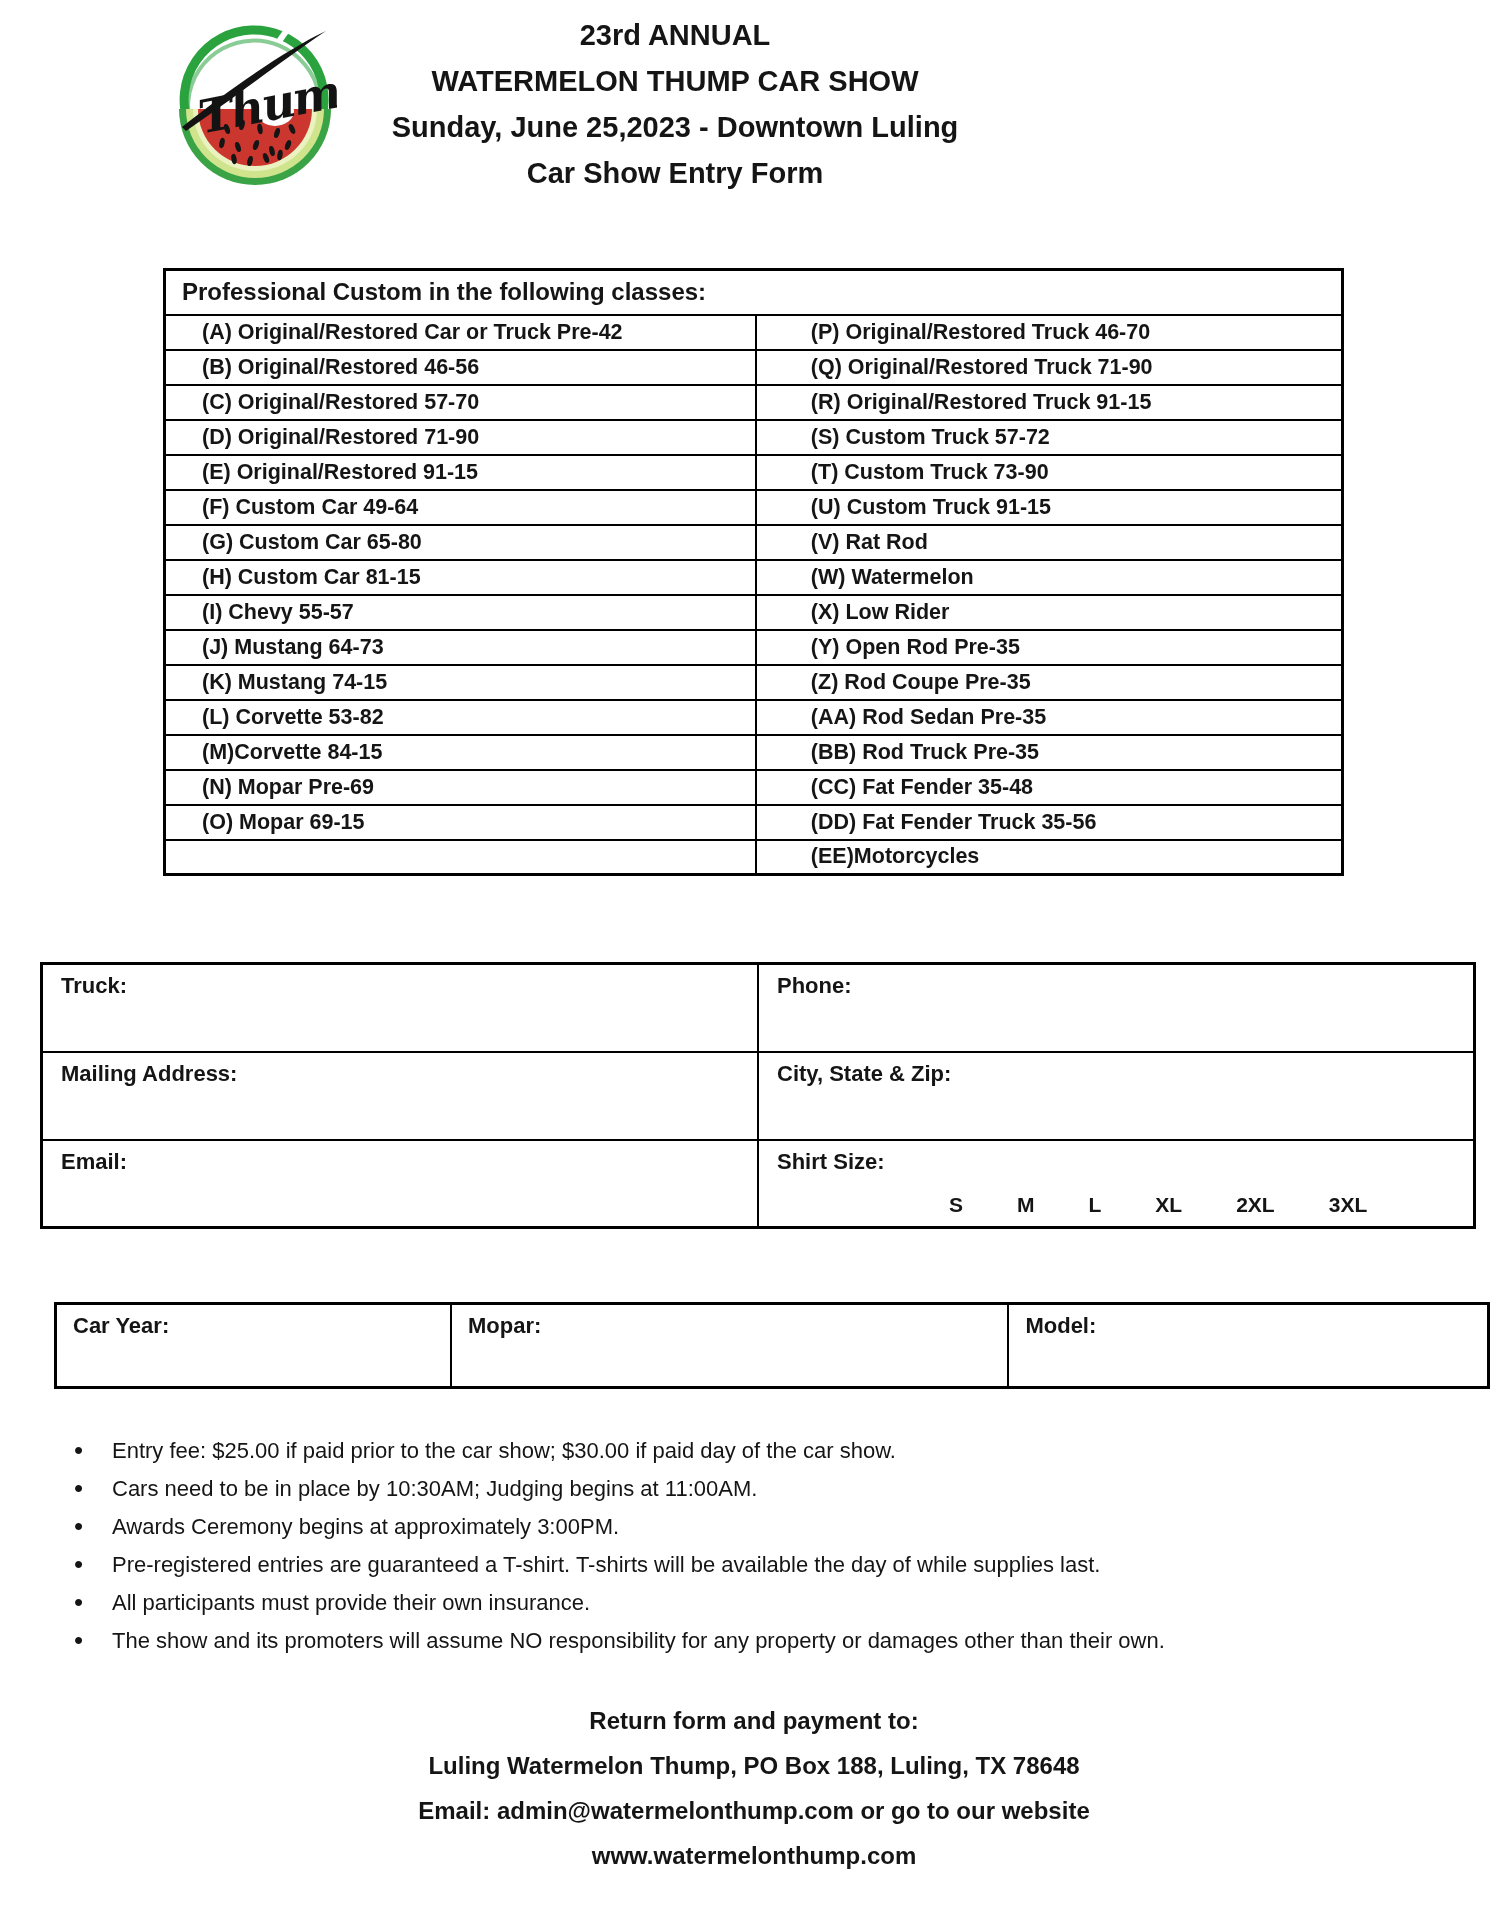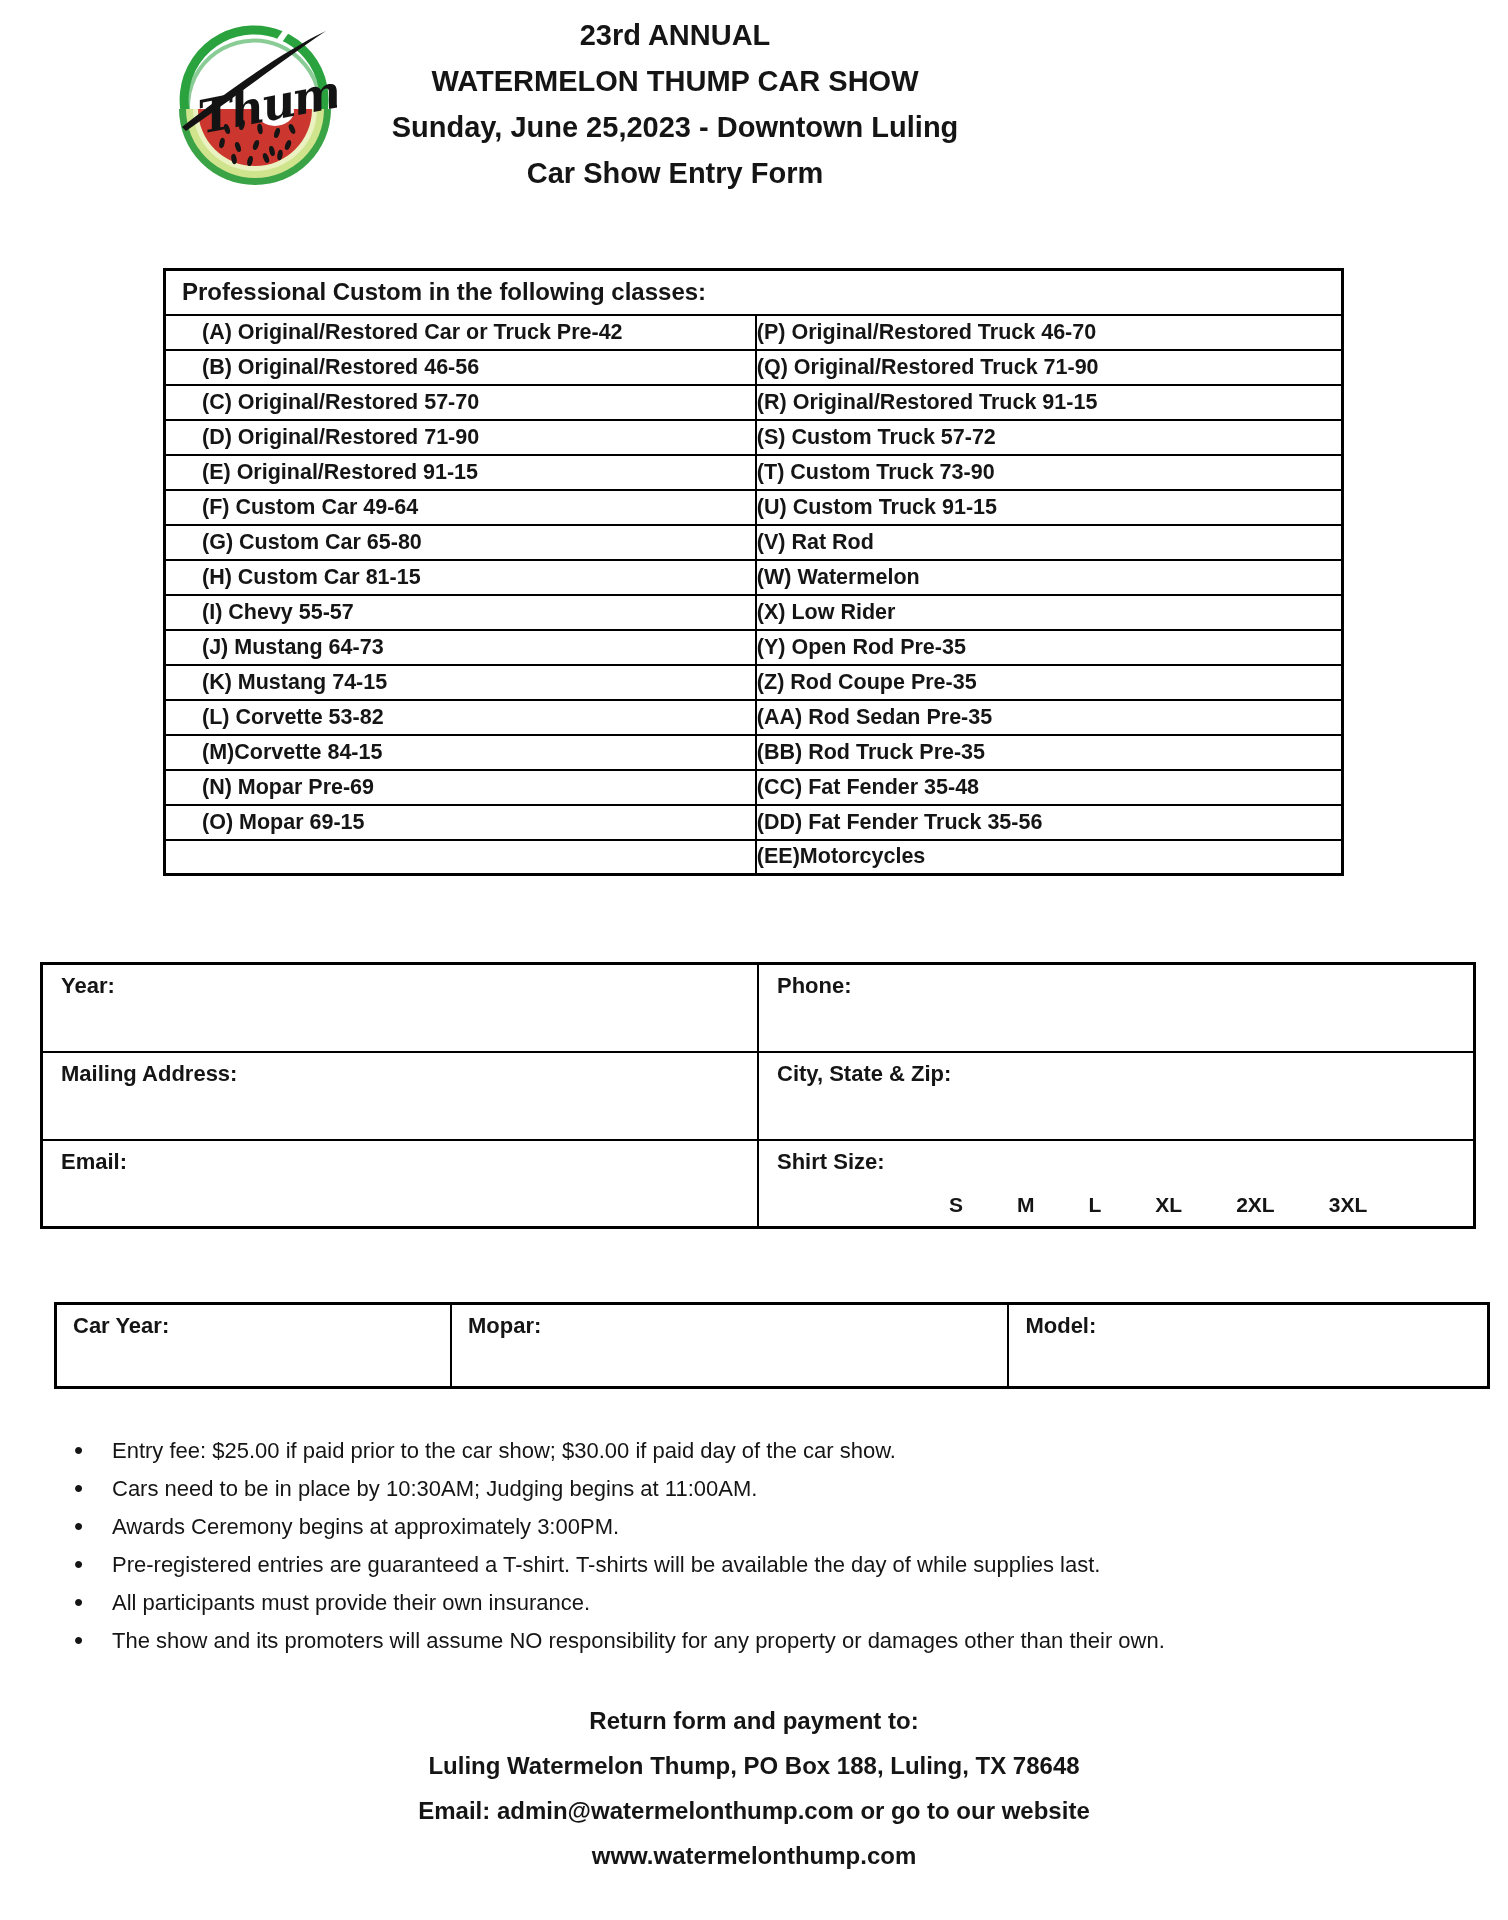--- a/index.html
+++ b/index.html
@@ -14,21 +14,21 @@
   .titles { position:absolute; left:340px; top:12px; width:670px; text-align:center; }
   .t-line { font-size:29px; font-weight:700; line-height:46px; white-space:nowrap; }
   
   table { border-collapse:collapse; table-layout:fixed; }
   .classes { position:absolute; left:163px; top:268px; width:1181px; border:3px solid #000; }
   .classes td {
     border:2px solid #000; height:35px; vertical-align:middle;
     font-size:21.5px; font-weight:700; white-space:nowrap; overflow:hidden;
   }
   .classes td.c-left  { padding-left:36px; }
-  .classes td.c-right { }
+  .classes td.c-right { padding-left:54px; }
   .classes td.c-hdr   { font-size:24px; height:45px; padding-left:16px; }
   
   .form1 { position:absolute; left:40px; top:962px; width:1436px; border:3px solid #000; }
   .form1 td {
     border:2px solid #000; height:88px; vertical-align:top;
     padding:8px 0 0 18px; font-size:22px; font-weight:700; position:relative;
   }
   .sizes { position:absolute; left:190px; top:52px; display:flex; gap:54px;
            font-size:21px; font-weight:700; }
   
@@ -171,21 +171,21 @@
   </tbody>
     </table>
 
   <table class="form1">
     <colgroup>
         <col style="width:50%">
         <col style="width:50%">
       </colgroup>
     <tbody>
         <tr>
-      <td><span>Year:</span></td>
+      <td><span>Truck:</span></td>
       <td><span>Phone:</span></td>
     </tr>
     <tr>
       <td><span>Mailing Address:</span></td>
       <td><span>City, State &amp; Zip:</span></td>
     </tr>
     <tr>
       <td><span>Email:</span></td>
       <td>
         <span>Shirt Size:</span>

